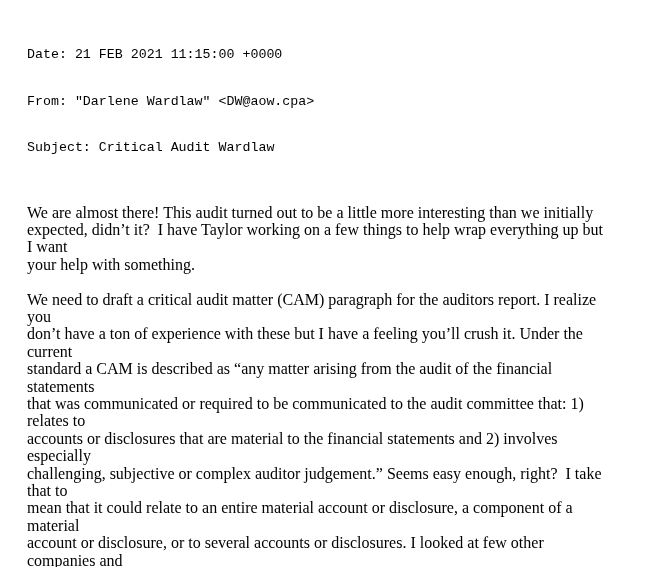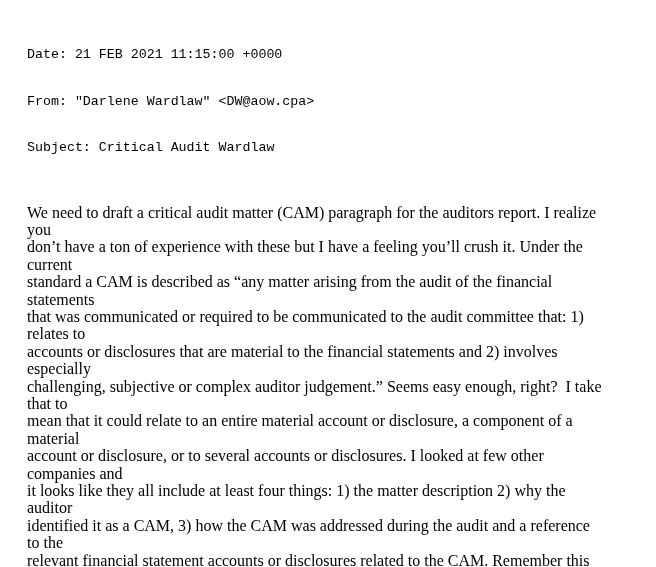--- a/index.html
+++ b/index.html
@@ -39,20 +39,23 @@
 </head>
 <body>
 
 <div class="email">
   <div class="email-headers">
     <div>Date: 21 FEB 2021 11:15:00 +0000</div>
     <div>From: "Darlene Wardlaw" &lt;DW@aow.cpa&gt;</div>
     <div>Subject: Critical Audit Wardlaw</div>
   </div>
   <div class="email-body">
+    <p>We are almost there! This audit turned out to be a little more interesting than we initially
+expected, didn’t it?  I have Taylor working on a few things to help wrap everything up but I want
+your help with something.</p>
     <p>We need to draft a critical audit matter (CAM) paragraph for the auditors report. I realize you
 don’t have a ton of experience with these but I have a feeling you’ll crush it. Under the current
 standard a CAM is described as “any matter arising from the audit of the financial statements
 that was communicated or required to be communicated to the audit committee that: 1) relates to
 accounts or disclosures that are material to the financial statements and 2) involves especially
 challenging, subjective or complex auditor judgement.” Seems easy enough, right?  I take that to
 mean that it could relate to an entire material account or disclosure, a component of a material
 account or disclosure, or to several accounts or disclosures. I looked at few other companies and
 it looks like they all include at least four things: 1) the matter description 2) why the auditor
 identified it as a CAM, 3) how the CAM was addressed during the audit and a reference to the

